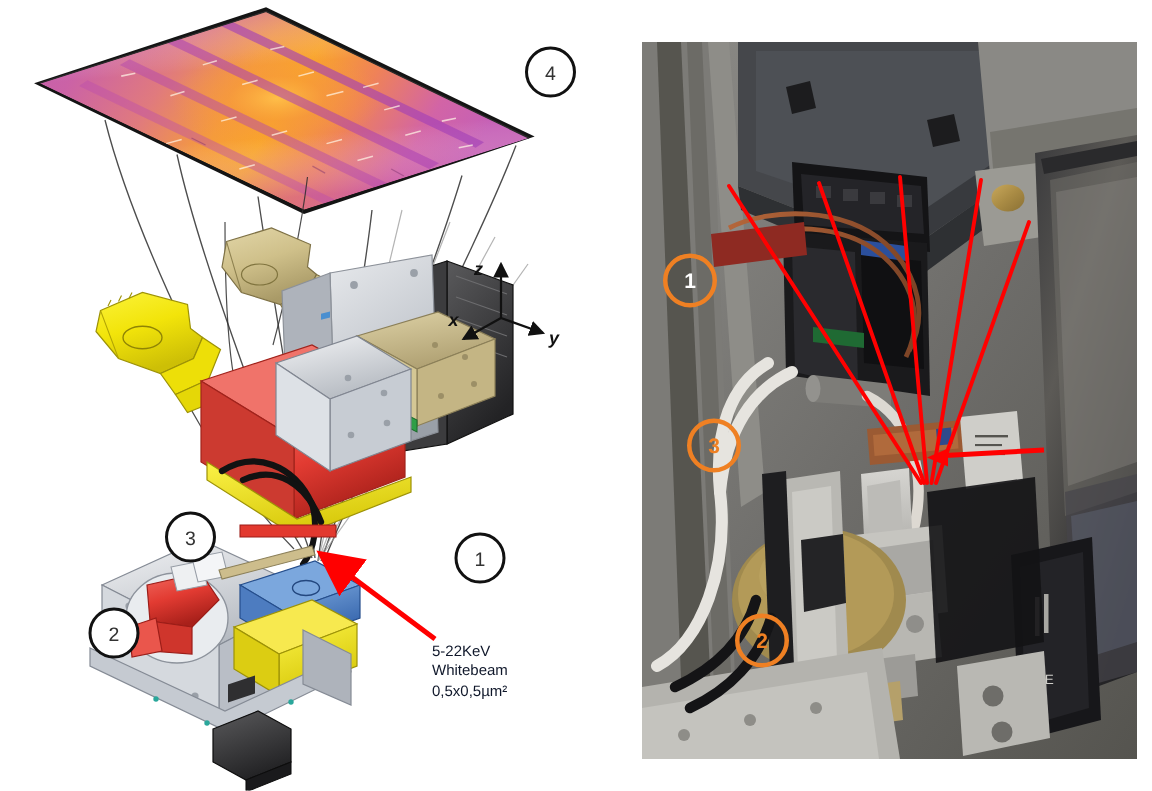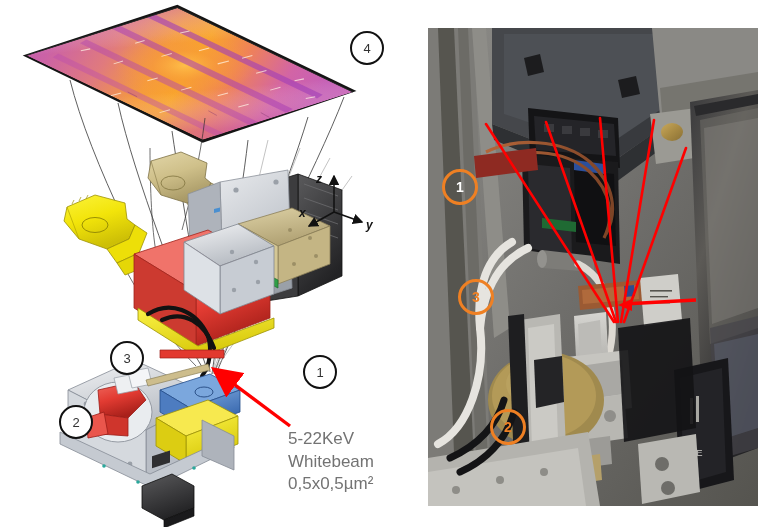--- a/index.html
+++ b/index.html
@@ -28,21 +28,21 @@
     border:3.2px solid #ef8023;background:transparent;
     display:flex;align-items:center;justify-content:center;
     font-size:14px;font-weight:bold;line-height:1;z-index:30;
   }
   .callout-orange.onwhite{color:#ffffff;}
   .callout-orange.onorange{color:#ef8023;}
 
   
   #beam-label{
     position:absolute;left:288px;top:428px;
-    color:#737373;font-size:17px;line-height:1.33;white-space:nowrap;
+    color:#0f172a;font-size:10px;line-height:1.33;white-space:nowrap;
   }
 
   
   .axis-label{position:absolute;font-size:12px;font-style:italic;
               font-weight:bold;color:#111;}
 
   
   #photo-panel{left:428px;top:28px;width:330px;height:478px;
                overflow:hidden;background:#6a6a68;}
   #photo-img{position:absolute;left:0;top:0;width:330px;height:478px;}

